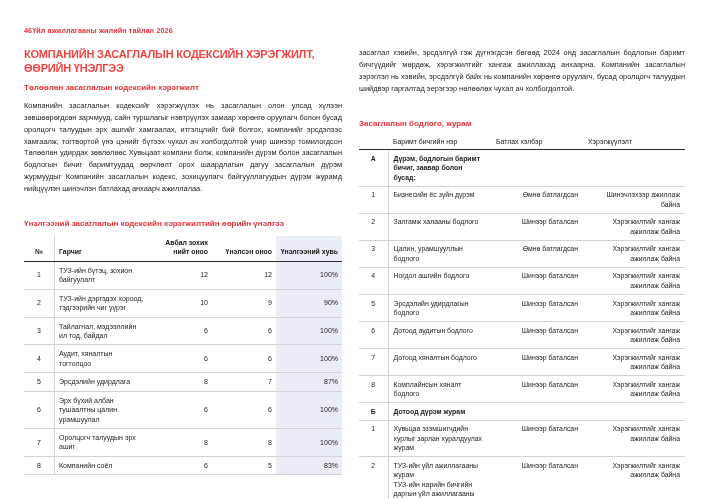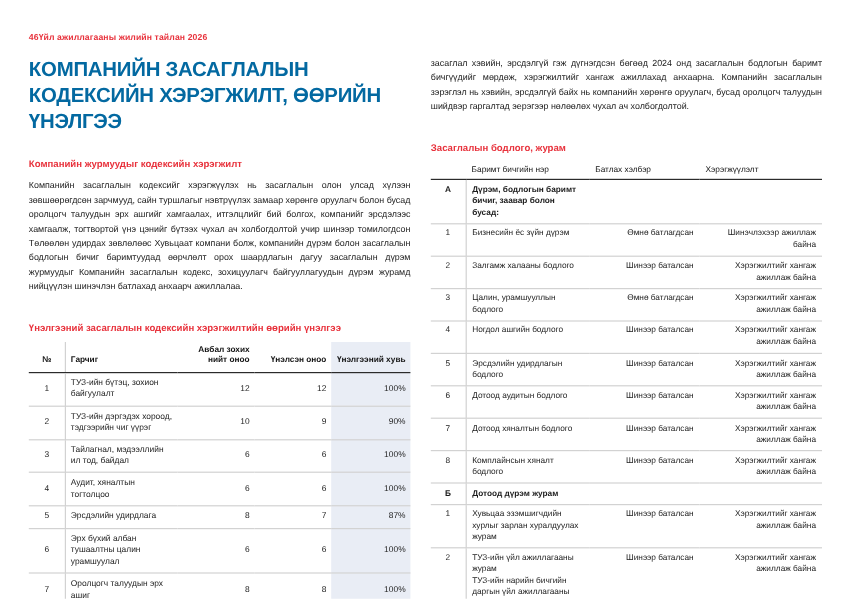--- a/index.html
+++ b/index.html
@@ -41,26 +41,26 @@
   .col-left {
     left: 24px;
     width: 318px;
   }
   .col-right {
     left: 359px;
     width: 326px;
   }
   
   h1.title {
-    margin: 0 0 20px 0;
-    font-size: 17px;
+    margin: 0 0 8px 0;
+    font-size: 11px;
     line-height: 1.28;
     font-weight: bold;
     letter-spacing: -0.2px;
-    color: #0369a1;
+    color: #ef4444;
     text-transform: uppercase;
   }
   .sect-head {
     margin: 0 0 6px 0;
     font-size: 8px;
     font-weight: bold;
     color: #e8323c;
     line-height: 1.3;
   }
   .sect-head.spaced {
@@ -157,21 +157,21 @@
 
 <div class="page">
 
   <div class="running-header">
     <span class="pg">46</span><span>Үйл ажиллагааны жилийн тайлан 2026</span>
   </div>
 
   <div class="col col-left">
     <h1 class="title">КОМПАНИЙН ЗАСАГЛАЛЫН КОДЕКСИЙН ХЭРЭГЖИЛТ, ӨӨРИЙН ҮНЭЛГЭЭ</h1>
 
-    <div class="sect-head">Компанийн журмуудыг кодексийн хэрэгжилт</div>
+    <div class="sect-head">Төлөөлөн засаглалын кодексийн хэрэгжилт</div>
     <p class="body">Компанийн засаглалын кодексийг хэрэгжүүлэх нь засаглалын олон улсад хүлээн зөвшөөрөгдсөн зарчмууд, сайн туршлагыг нэвтрүүлэх замаар хөрөнгө оруулагч болон бусад оролцогч талуудын эрх ашгийг хамгаалах, итгэлцлийг бий болгох, компанийг эрсдэлээс хамгаалж, тогтвортой үнэ цэнийг бүтээх чухал ач холбогдолтой учир шинээр томилогдсон Төлөөлөн удирдах зөвлөлөөс Хувьцаат компани болж, компанийн дүрэм болон засаглалын бодлогын бичиг баримтуудад өөрчлөлт орох шаардлагын дагуу засаглалын дүрэм журмуудыг Компанийн засаглалын кодекс, зохицуулагч байгууллагуудын дүрэм журамд нийцүүлэн шинэчлэн батлахад анхаарч ажиллалаа.</p>
 
     <div class="sect-head spaced">Үнэлгээний засаглалын кодексийн хэрэгжилтийн өөрийн үнэлгээ</div>
 
     <table class="tbl-assess">
       <thead>
         <tr>
           <th class="c-no">№</th>
           <th class="c-title">Гарчиг</th>
           <th class="c-num">Авбал зохих нийт оноо</th>

